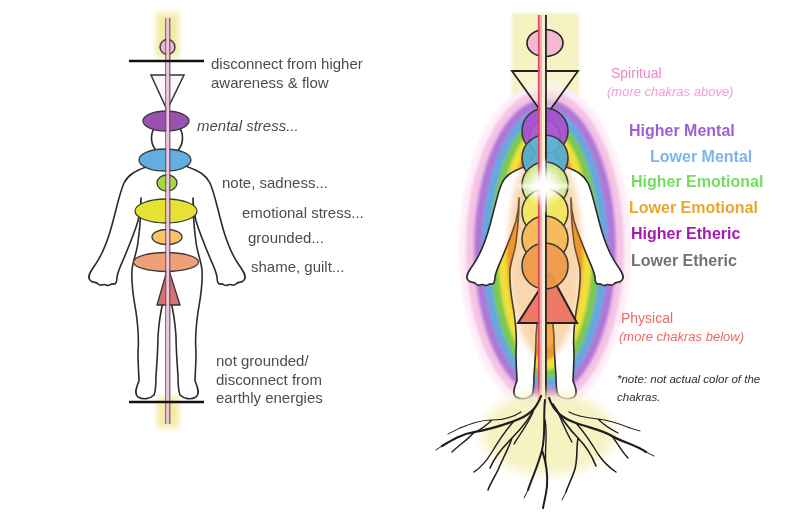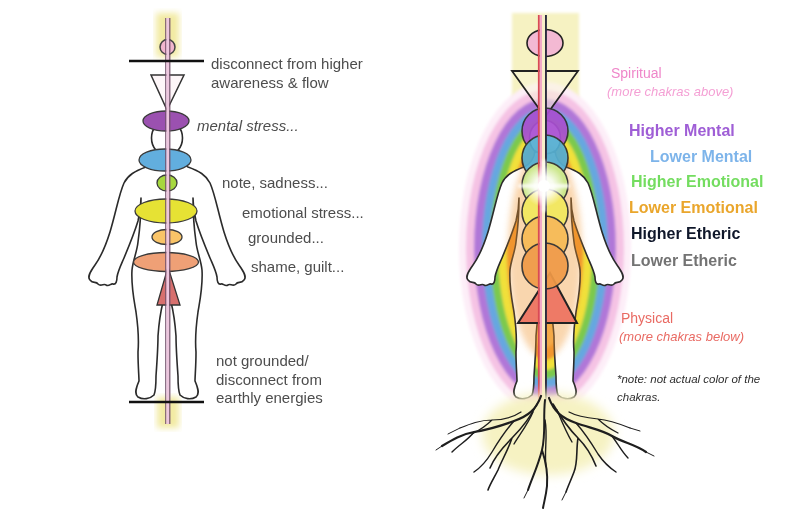--- a/index.html
+++ b/index.html
@@ -162,20 +162,20 @@
 disconnect from
 earthly energies</div>
 
   <div class="lbl rtitle" style="left: 611px; top: 65px; color: rgb(239, 134, 201);">Spiritual</div>
   <div class="lbl rsub" style="left: 607px; top: 84px; color: rgb(244, 159, 212);">(more chakras above)</div>
 
   <div class="lbl rlevel" style="left: 629px; top: 123px; color: rgb(159, 94, 214);">Higher Mental</div>
   <div class="lbl rlevel" style="left: 630px; top: 149px; color: rgb(125, 180, 234); margin-left: 20px;">Lower Mental</div>
   <div class="lbl rlevel" style="left: 631px; top: 174px; color: rgb(116, 221, 96);">Higher Emotional</div>
   <div class="lbl rlevel" style="left: 629px; top: 200px; color: rgb(234, 166, 44);">Lower Emotional</div>
-  <div class="lbl rlevel" style="left: 631px; top: 226px; color: #0f172a; text-align: right;">Higher Etheric</div>
+  <div class="lbl rlevel" style="left: 631px; top: 226px; color: #a21caf; text-align: right;">Higher Etheric</div>
   <div class="lbl rlevel" style="left: 631px; top: 253px; color: #737373;">Lower Etheric</div>
 
   <div class="lbl rtitle" style="left: 621px; top: 310px; color: rgb(233, 106, 99);">Physical</div>
   <div class="lbl rsub" style="left: 619px; top: 329px; color: rgb(233, 106, 99);">(more chakras below)</div>
 
   <div class="lbl note" style="left: 617px; top: 370px; color: rgb(46, 46, 46);">*note: not actual color of the chakras.</div>
 </div>
 
 </body></html>

